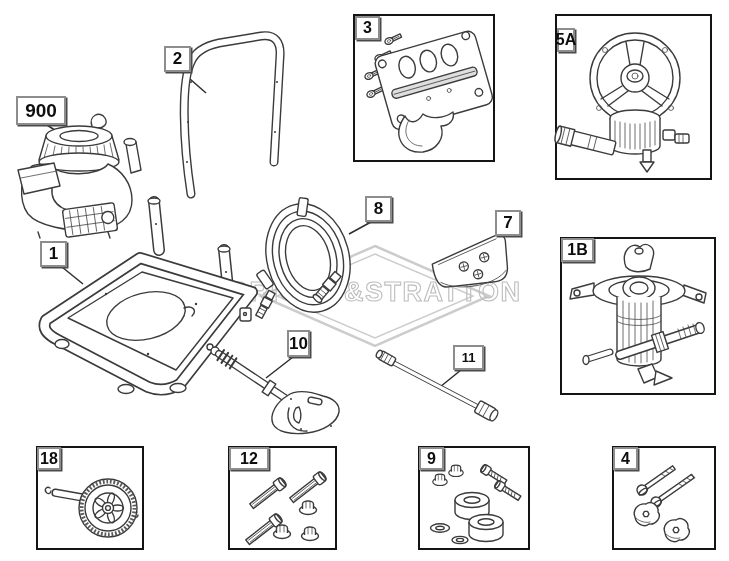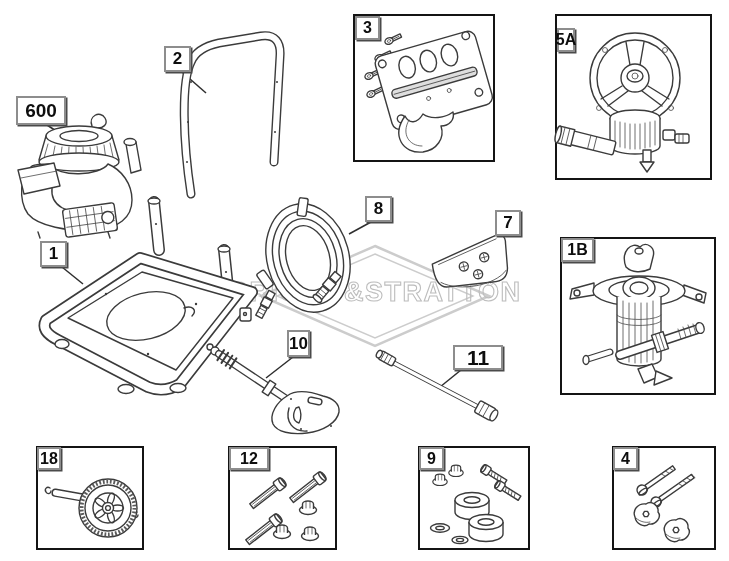--- a/index.html
+++ b/index.html
@@ -408,21 +408,21 @@
       <path class="lt" d="M-10,4 C-6,8 0,9 4,8"></path>
     </g>
     <g transform="translate(64,84)">
       <path class="fw" d="M-11,3 C-14,-4 -8,-11 0,-10 C5,-14 13,-9 12,-2 C16,3 10,11 3,10 C-2,14 -10,10 -11,3 Z"></path>
       <polygon class="ln" points="3,0 1.5,2.6 -1.5,2.6 -3,0 -1.5,-2.6 1.5,-2.6"></polygon>
       <path class="lt" d="M-10,4 C-6,8 0,9 4,8"></path>
     </g>
   </svg>
 
   <div class="callout" style="left:16px;top:96px;width:50px;height:29px;font-size:19px">
-      <span>600</span>
+      <span>900</span>
     </div>
   <div class="callout" style="left:164px;top:46px;width:27px;height:26px;font-size:17px">
       <span>2</span>
     </div>
   <div class="callout" style="left:355px;top:16px;width:25px;height:24px">
       <span>3</span>
     </div>
   <div class="callout" style="left:557px;top:28px;width:18px;height:24px">
       <span>5A</span>
     </div>
@@ -434,21 +434,21 @@
     </div>
   <div class="callout" style="left:495px;top:210px;width:26px;height:26px;font-size:17px">
       <span>7</span>
     </div>
   <div class="callout" style="left:561px;top:238px;width:33px;height:24px">
       <span>1B</span>
     </div>
   <div class="callout" style="left:287px;top:330px;width:23px;height:27px;font-size:17px">
       <span>10</span>
     </div>
-  <div class="callout" style="left:453px;top:345px;width:50px;height:25px;font-size:21px">
+  <div class="callout" style="left:453px;top:345px;width:31px;height:25px;font-size:13px">
       <span>11</span>
     </div>
   <div class="callout" style="left:37px;top:447px;width:24px;height:23px">
       <span>18</span>
     </div>
   <div class="callout" style="left:229px;top:447px;width:40px;height:23px">
       <span>12</span>
     </div>
   <div class="callout" style="left:419px;top:447px;width:25px;height:23px">
       <span>9</span>

